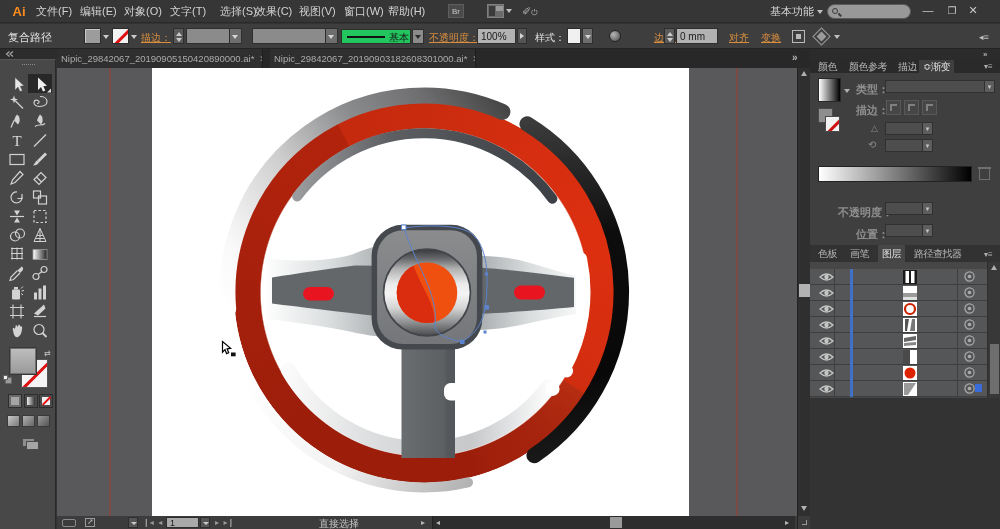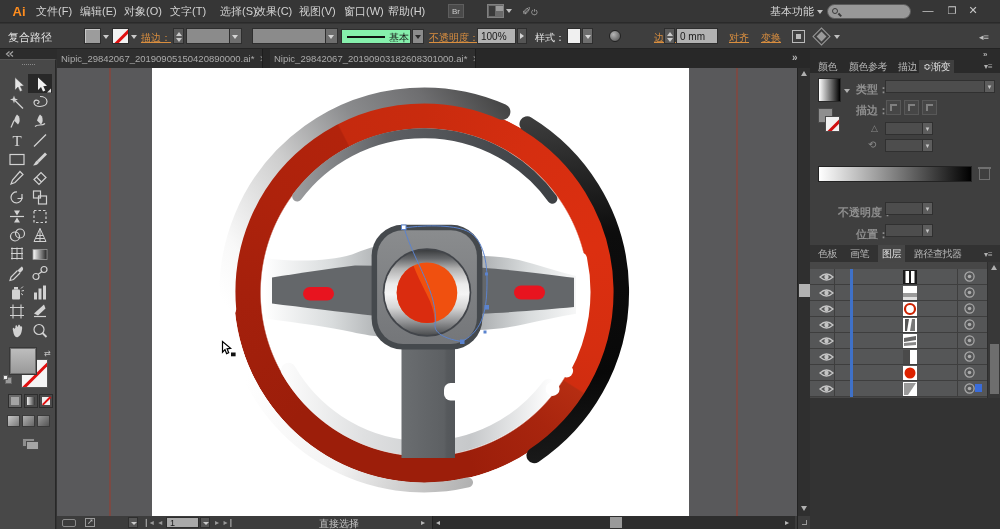--- a/index.html
+++ b/index.html
@@ -88,21 +88,21 @@
     <div class="abs" style="left:173px;top:4px;width:11px;height:16px;background:#5a5a5a;border:1px solid #2e2e2e;">
       <div class="abs" style="left:2px;top:3px;width:0;height:0;border-left:3px solid transparent;border-right:3px solid transparent;border-bottom:4px solid #c9c9c9;"></div>
       <div class="abs" style="left:2px;top:9px;width:0;height:0;border-left:3px solid transparent;border-right:3px solid transparent;border-top:4px solid #c9c9c9;"></div>
     </div>
     <div class="abs" style="left:186px;top:4px;width:56px;height:16px;background:#8b8b8b;border:1px solid #2e2e2e;"></div>
     <div class="abs" style="left:229px;top:4px;width:13px;height:16px;background:#6e6e6e;border:1px solid #2e2e2e;"></div>
     <div class="abs" style="left:232px;top:11px;width:0;height:0;border-left:3px solid transparent;border-right:3px solid transparent;border-top:4px solid #d5d5d5;"></div>
     <div class="abs" style="left:252px;top:4px;width:86px;height:16px;background:#8b8b8b;border:1px solid #2e2e2e;"></div>
     <div class="abs" style="left:325px;top:4px;width:13px;height:16px;background:#6e6e6e;border:1px solid #2e2e2e;"></div>
     <div class="abs" style="left:328px;top:11px;width:0;height:0;border-left:3px solid transparent;border-right:3px solid transparent;border-top:4px solid #d5d5d5;"></div>
-    <div class="abs" style="left:341px;top:5px;width:70px;height:15px;background:#86efac;border:1px solid #2e2e2e;">
+    <div class="abs" style="left:341px;top:5px;width:70px;height:15px;background:#22c55e;border:1px solid #2e2e2e;">
       <div class="abs" style="left:5px;top:6px;width:38px;height:2px;background:#111;"></div>
       <div class="abs" style="left:47px;top:1px;color:#1a1a1a;font-size:10px;">基本</div>
     </div>
     <div class="abs" style="left:412px;top:5px;width:12px;height:15px;background:#8b8b8b;border:1px solid #2e2e2e;"></div>
     <div class="abs" style="left:415px;top:11px;width:0;height:0;border-left:3px solid transparent;border-right:3px solid transparent;border-top:4px solid #2a2a2a;"></div>
     <div class="cl orange" style="left:429px;">不透明度：</div>
     <div class="abs" style="left:477px;top:4px;width:39px;height:16px;background:#b2b2b2;border:1px solid #2e2e2e;color:#1a1a1a;font-size:10px;line-height:15px;padding-left:3px;">100%</div>
     <div class="abs" style="left:517px;top:4px;width:10px;height:16px;background:#555;border:1px solid #2e2e2e;">
       <div class="abs" style="left:2px;top:4px;width:0;height:0;border-top:3.5px solid transparent;border-bottom:3.5px solid transparent;border-left:4px solid #d5d5d5;"></div>
     </div>

